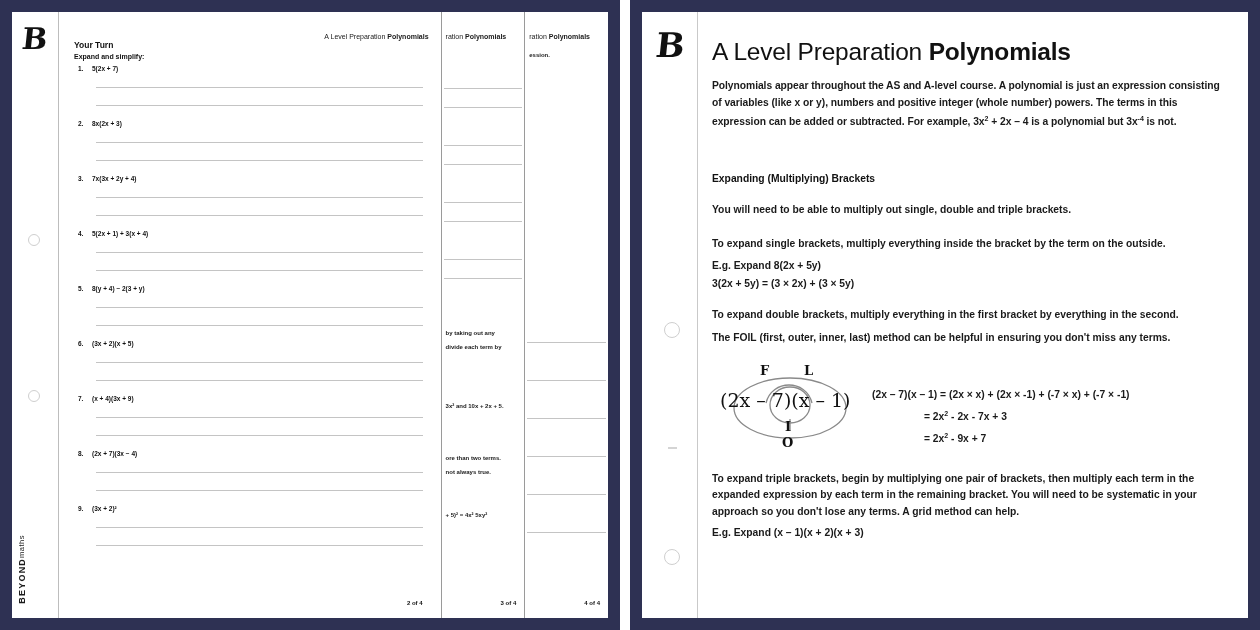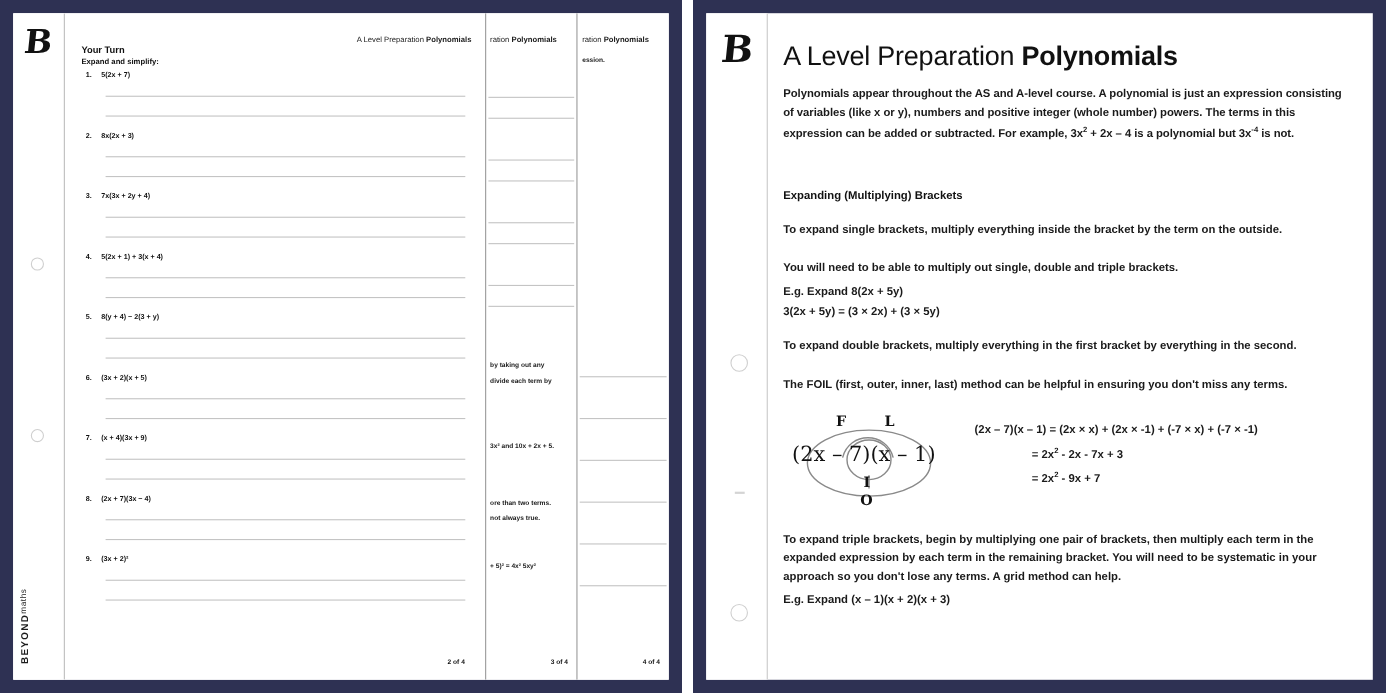--- a/index.html
+++ b/index.html
@@ -147,21 +147,21 @@
     margin-top: 12px;
     font-size: 10.3px; line-height: 16.5px; color: #1a1a1a; font-weight: 600;
     letter-spacing: -.05px;
   }
   .r-para sup { font-size: 7px; vertical-align: super; }
   .r-h2 {
     margin-top: 42px;
     font-size: 10.3px; font-weight: 700; color: #111;
   }
   .r-line { margin-top: 18px; font-size: 10.3px; line-height: 16.5px; color: #1a1a1a; font-weight: 600; }
-  .r-line.tight { margin-top: 20px; }
+  .r-line.tight { margin-top: 7px; }
   .r-eq  { margin-top: 7px; font-size: 10.3px; color: #1a1a1a; font-weight: 600; }
   .r-eq.indent { margin-left: 56px; }
 
   
   .foil-wrap { margin-top: 14px; position: relative; height: 92px; }
   .foil-diagram { position: absolute; left: 2px; top: 0; width: 150px; height: 92px; }
   .foil-expr {
     position: absolute; left: 6px; top: 28px;
     font-family: "DejaVu Serif", serif;
     font-size: 19px; color: #111; white-space: nowrap;
@@ -169,21 +169,21 @@
   .foil-letter {
     position: absolute; font-family: "DejaVu Serif", serif;
     font-size: 13px; font-weight: 700; color: #111;
   }
   .foil-letter.F { left: 46px;  top: 2px; }
   .foil-letter.L { left: 90px;  top: 2px; }
   .foil-letter.I { left: 71px;  top: 58px; }
   .foil-letter.O { left: 68px;  top: 74px; }
   .foil-arcs { position: absolute; left: 0; top: 0; }
 
-  .foil-work { position: absolute; left: 160px; top: 8px; width: 330px; margin-left: 14px; }
+  .foil-work { position: absolute; left: 160px; top: 24px; width: 330px; }
   .foil-work .w {
     font-size: 10.3px; color: #1a1a1a; font-weight: 600; line-height: 19px; white-space: nowrap;
   }
   .foil-work .w.ind { padding-left: 52px; }
   .foil-work sup { font-size: 7px; vertical-align: super; }
 </style>
 </head>
 <body>
 
 <div id="root">
@@ -322,23 +322,23 @@
         <h1 class="r-title">
           <span>A Level Preparation </span><b>Polynomials</b>
         </h1>
 
         <p class="r-para">
           <span>Polynomials appear throughout the AS and A-level course. A polynomial is just an expression consisting of variables (like x or y), numbers and positive integer (whole number) powers. The terms in this expression can be added or subtracted. For example, 3x</span><sup>2</sup><span> + 2x – 4 is a polynomial but 3x</span><sup>-4</sup><span> is not.</span>
         </p>
 
         <div class="r-h2">Expanding (Multiplying) Brackets</div>
 
+        <div class="r-line">You will need to be able to multiply out single, double and triple brackets.</div>
+
         <div class="r-line">To expand single brackets, multiply everything inside the bracket by the term on the outside.</div>
-
-        <div class="r-line">You will need to be able to multiply out single, double and triple brackets.</div>
         <div class="r-eq">E.g. Expand 8(2x + 5y)</div>
         <div class="r-eq">3(2x + 5y) = (3 × 2x) + (3 × 5y)</div>
 
         <div class="r-line">To expand double brackets, multiply everything in the first bracket by everything in the second.</div>
         <div class="r-line tight">
           <b>The FOIL</b><span> (first, outer, inner, last) method can be helpful in ensuring you don't miss any terms.</span>
         </div>
 
         <div class="foil-wrap">
           <div class="foil-diagram">

